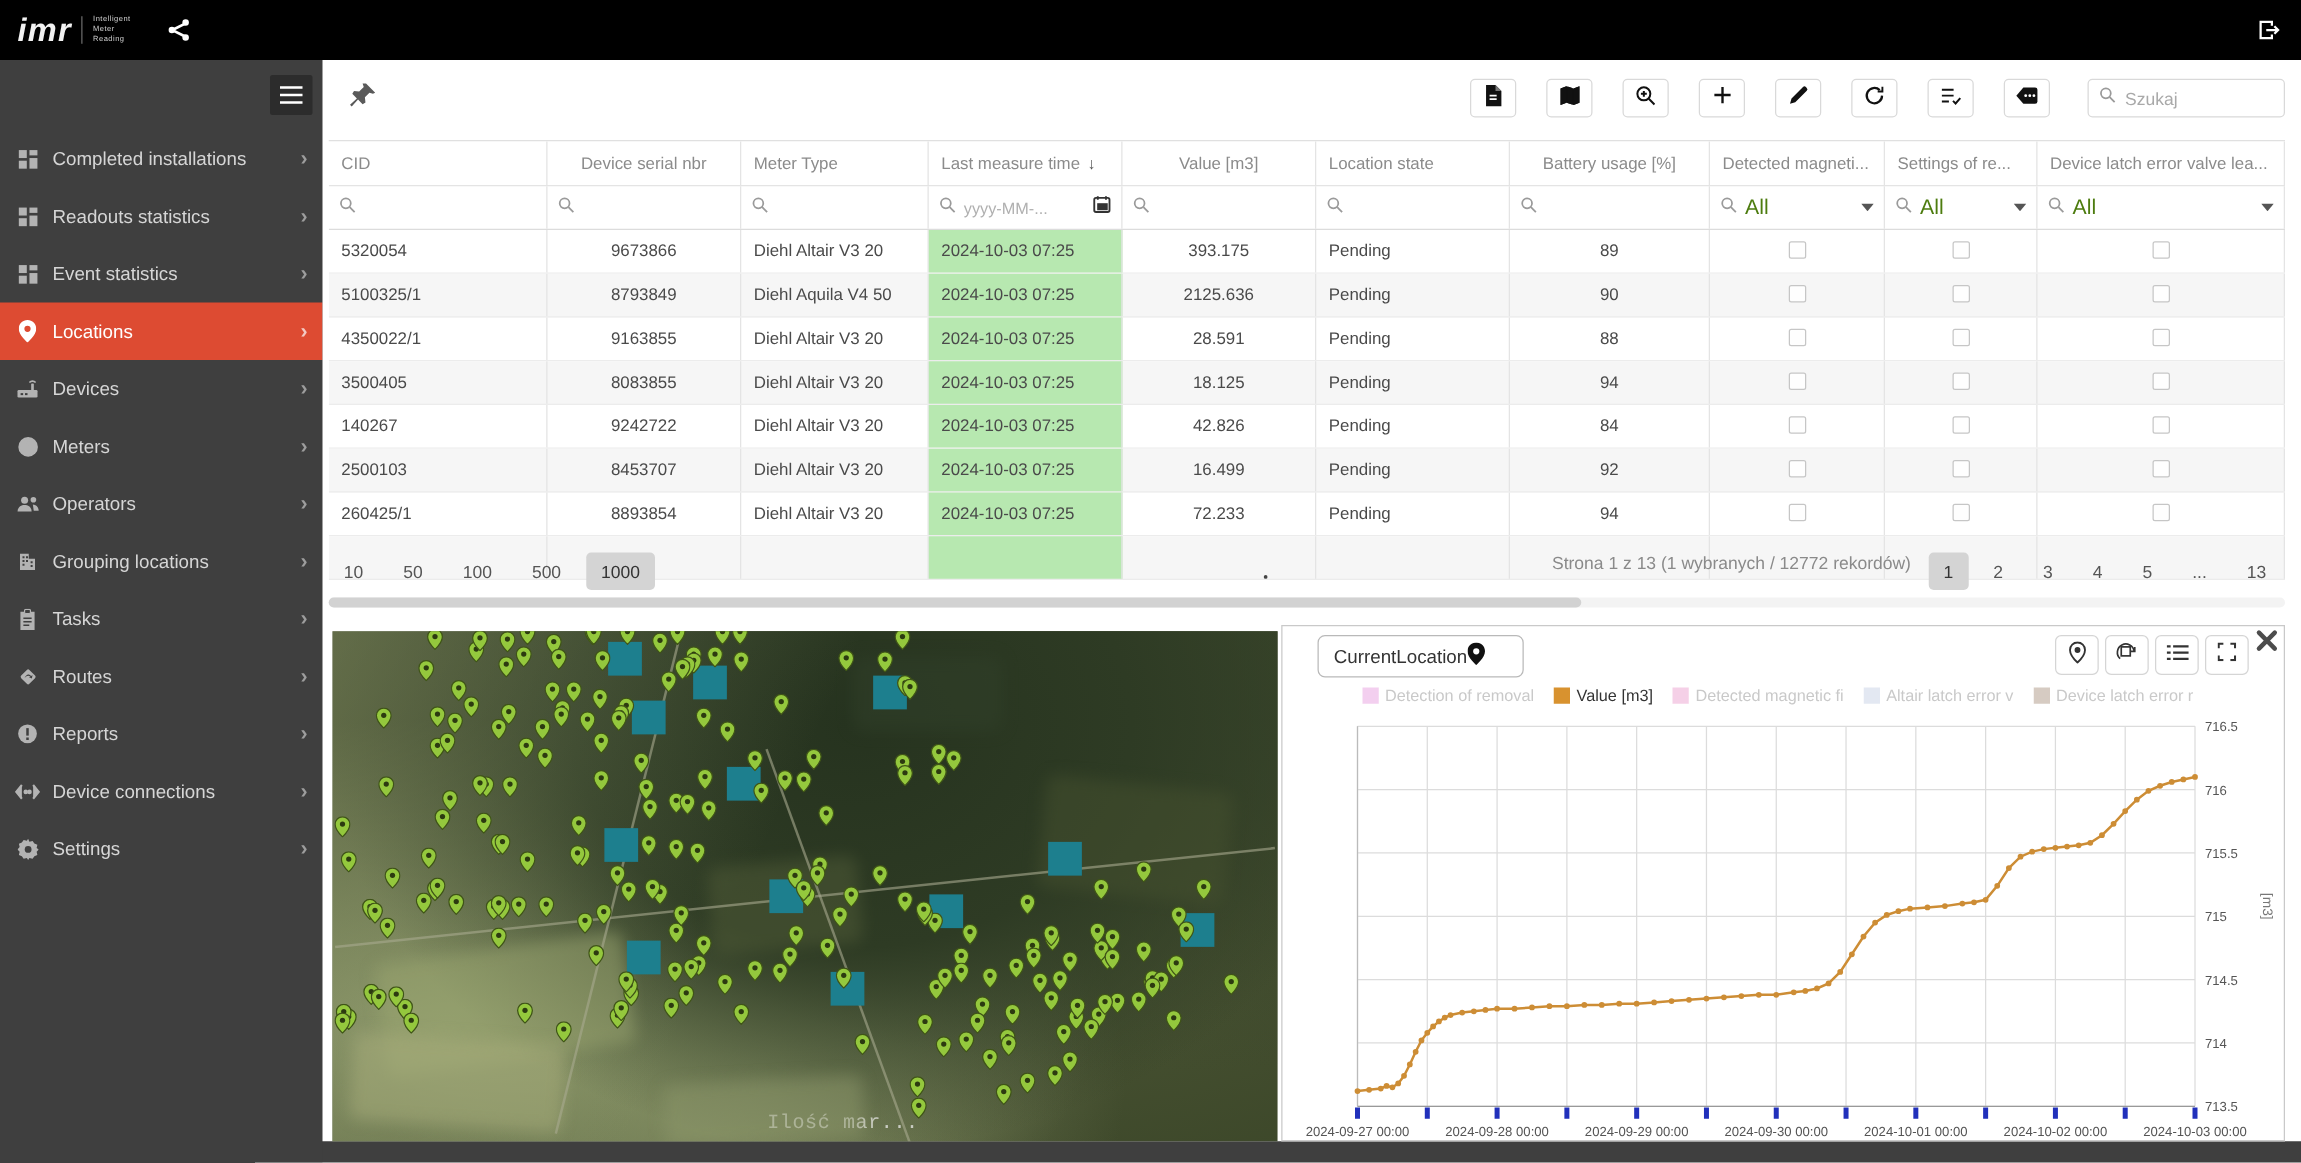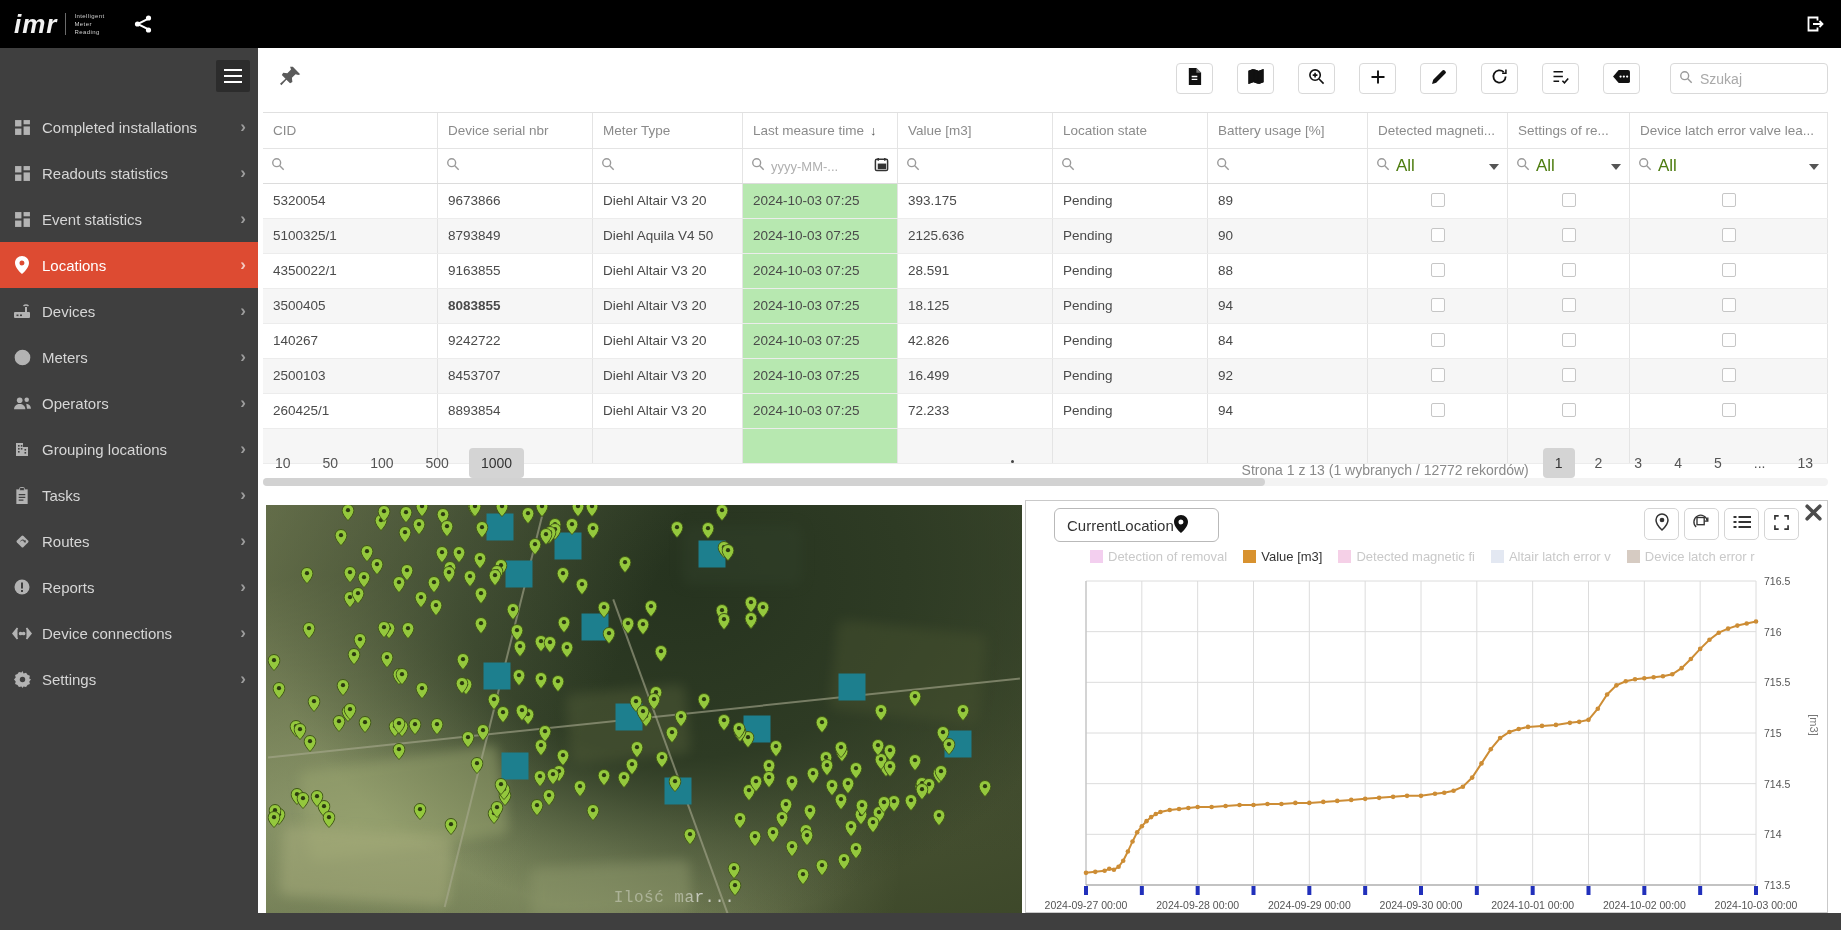--- a/index.html
+++ b/index.html
@@ -49,30 +49,30 @@
   .thead .hcell { height:35px; line-height:35px; font-size:13.5px; color:#8b8b8b; padding:0 10px; }
   .thead { border-bottom:1px solid #e4e4e4; }
   .tfilter { border-bottom:1px solid #dcdcdc; }
   .tfilter .fcell { height:34px; display:flex; align-items:center; padding:0 8px; gap:6px; color:#9a9a9a; }
   .fph { color:#b0b0b0; font-size:13px; }
   .all-lbl { color:#4d7c0f; font-size:17px; flex:1; text-align:left; }
   .caret { color:#555; font-size:11px; }
   .drow { border-bottom:1px solid #ececec; }
   .drow .dcell { height:34px; line-height:34px; font-size:13.5px; color:#4a4a4a; padding:0 10px; }
   .drow:nth-child(even) { background:#f6f6f6; }
-  .cell-r { text-align:left; }
+  .cell-r { text-align:center; }
   .cell-c { text-align:center; }
   .green { background:#b7e8b0 !important; }
   .checkbox { display:inline-block; width:14px; height:14px; border:1px solid #c6c6c6; border-radius:2px; background:#fefefe; vertical-align:middle; margin-top:-3px; }
   .sort-arrow { color:#555; margin-left:6px; font-size:13px; }
   .hscroll { position:absolute; left:5px; top:430px; width:1565px; height:8px; background:#f3f3f3; border-radius:4px; }
   .hscroll .thumb { width:64%; height:8px; background:#d2d2d2; border-radius:4px; }
 
   
-  .pagebar { position:absolute; left:5px; top:394px; width:1570px; height:36px; display:flex; align-items:flex-end; }
+  .pagebar { position:absolute; left:5px; top:394px; width:1570px; height:36px; display:flex; align-items:flex-start; }
   .psize, .pnum { font-size:14px; color:#555; padding:7px 12px; border-radius:4px; cursor:pointer; margin-right:8px; }
   .psize.sel, .pnum.sel { background:#d4d4d4; color:#333; }
   .pstatus { font-size:14px; color:#8a8a8a; margin-left:auto; margin-right:14px; }
   .mid-dot { position:absolute; left:748px; top:18px; width:3px; height:3px; background:#444; border-radius:50%; }
 
   
   .map-panel { position:absolute; left:8px; top:457px; width:756px; height:408px; overflow:hidden; background:
       linear-gradient(115deg, rgba(146,155,112,.45), rgba(40,50,30,0) 45%),
       radial-gradient(ellipse at 55% 18%, #26331f 0%, #2e3b24 38%, rgba(0,0,0,0) 72%),
       radial-gradient(ellipse at 88% 12%, #39452b, rgba(0,0,0,0) 60%),
@@ -480,21 +480,21 @@
             <div class="dcell green" style="width: 155px;">2024-10-03 07:25</div>
             <div class="dcell cell-r" style="width: 155px;">28.591</div>
             <div class="dcell" style="width: 155px;">Pending</div>
             <div class="dcell cell-r" style="width: 160px;">88</div>
             <div class="dcell cell-c" style="width: 140px;"><span class="checkbox"></span></div>
             <div class="dcell cell-c" style="width: 122px;"><span class="checkbox"></span></div>
             <div class="dcell cell-c" style="width: 198px;"><span class="checkbox"></span></div>
           </div>
           <div class="trow drow">
             <div class="dcell" style="width: 175px;">3500405</div>
-            <div class="dcell cell-r" style="width: 155px; font-weight: bold;">8083855</div>
+            <div class="dcell cell-r" style="width: 155px;">8083855</div>
             <div class="dcell" style="width: 150px;">Diehl Altair V3 20</div>
             <div class="dcell green" style="width: 155px;">2024-10-03 07:25</div>
             <div class="dcell cell-r" style="width: 155px;">18.125</div>
             <div class="dcell" style="width: 155px;">Pending</div>
             <div class="dcell cell-r" style="width: 160px;">94</div>
             <div class="dcell cell-c" style="width: 140px;"><span class="checkbox"></span></div>
             <div class="dcell cell-c" style="width: 122px;"><span class="checkbox"></span></div>
             <div class="dcell cell-c" style="width: 198px;"><span class="checkbox"></span></div>
           </div>
           <div class="trow drow">

